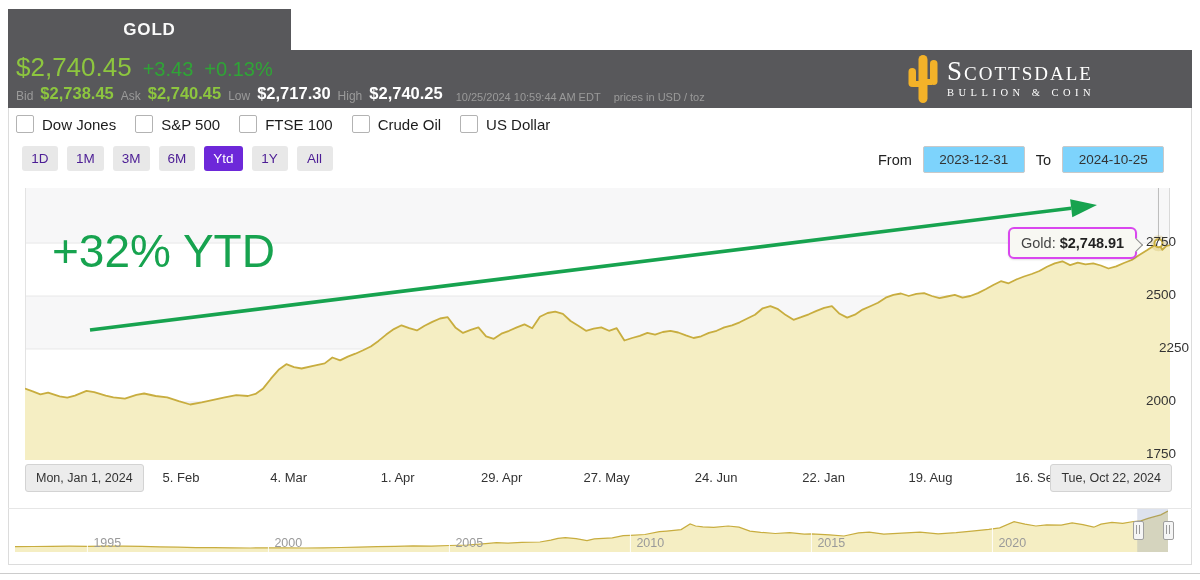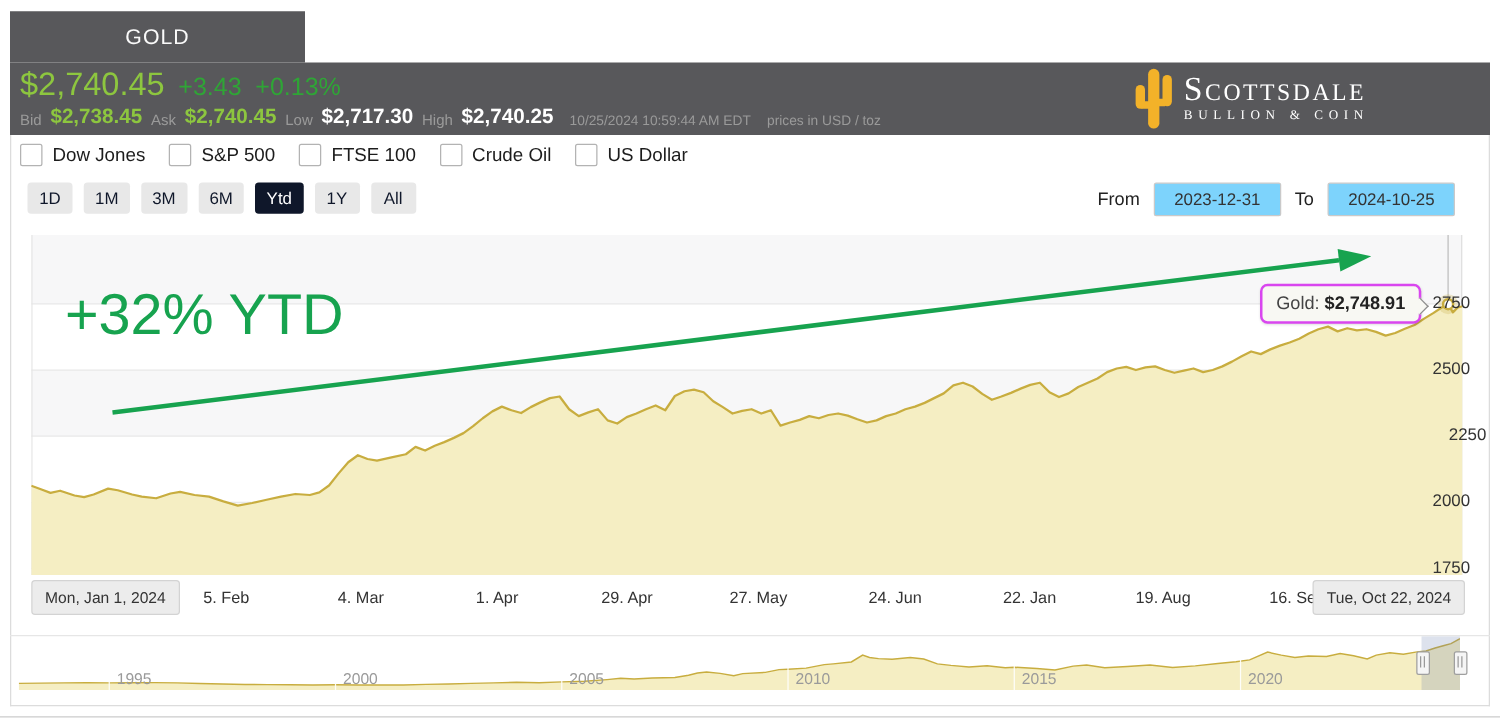--- a/index.html
+++ b/index.html
@@ -1,20 +1,20 @@
 <!DOCTYPE html>
 <html><head>
 <meta charset="utf-8">
 <style>
   html,body{margin:0;padding:0;background:#fff;}
   .stage{position:relative;width:1200px;height:580px;background:#fff;overflow:hidden;
          font-family:"Liberation Sans",sans-serif;color:#333;}
   
-  .tab{position:absolute;left:8px;top:9px;width:236px;height:41px;background:#58585B;
-       display:flex;align-items:center;justify-content:center;}
+  .tab{position:absolute;left:8px;top:9px;width:283px;height:41px;background:#58585B;
+       display:flex;align-items:center;justify-content:center;font-weight:bold;}
   .tab span{color:#fafafa;font-size:17px;letter-spacing:.8px;}
   .hdr{position:absolute;left:8px;top:50px;width:1184px;height:58px;background:#58585B;}
   .price-line{position:absolute;left:16px;top:52px;display:flex;align-items:baseline;gap:11px;}
   .price{font-size:26px;color:#8DC63F;}
   .chg{font-size:20px;color:#2FA536;}
   .stats-line{position:absolute;left:16px;top:84px;display:flex;align-items:flex-end;gap:7px;}
   .slbl{font-size:12px;color:#9a9a9a;}
   .sval{font-size:16.5px;font-weight:700;}
   .sval.green{color:#8DC63F;} .sval.white{color:#fff;}
   .ts{font-size:11px;color:#9a9a9a;margin-left:6px;}
@@ -27,22 +27,22 @@
   .bodycard{position:absolute;left:8px;top:108px;width:1182px;height:456px;background:#fff;
             border:1px solid #dcdcdc;border-top:none;}
   
   .cmp-row{position:absolute;left:16px;top:115px;display:flex;gap:19px;align-items:center;}
   .cmp-item{display:flex;align-items:center;font-size:15px;color:#1c1c1c;cursor:pointer;}
   .cb{width:16px;height:16px;border:1px solid #b3b3b3;border-radius:2px;background:#fff;
       display:inline-block;margin-right:8px;}
   
   .rng-row{position:absolute;left:22px;top:146px;display:flex;gap:9px;}
   .rbtn{padding:5px 9px;min-width:18px;background:#e8e8e8;border-radius:3px;font-size:13.5px;
-        color:#0f172a;text-align:center;cursor:pointer;}
-  .rbtn.sel{background:#0f172a;color:#fff;}
+        color:#4c1d95;text-align:center;cursor:pointer;}
+  .rbtn.sel{background:#6d28d9;color:#fff;}
   .frow{position:absolute;left:878px;top:146px;display:flex;align-items:center;gap:11px;
         font-size:14.5px;color:#222;}
   .dinput{width:100px;height:25px;line-height:25px;background:#7dd3fc;border:1px solid #c9c9c9;
           border-radius:2px;text-align:center;font-size:13.5px;color:#333;cursor:pointer;}
   
   #main-svg{position:absolute;left:25px;top:188px;}
   .annot{position:absolute;left:52px;top:224px;font-size:46px;font-weight:400;}
   .tt{position:absolute;background:#f8f8f3;border:2px solid #d946ef;border-radius:6px;
       padding:6px 11px;font-size:14.5px;color:#444;white-space:nowrap;
       box-shadow:0 1px 2px rgba(0,0,0,.12);}

